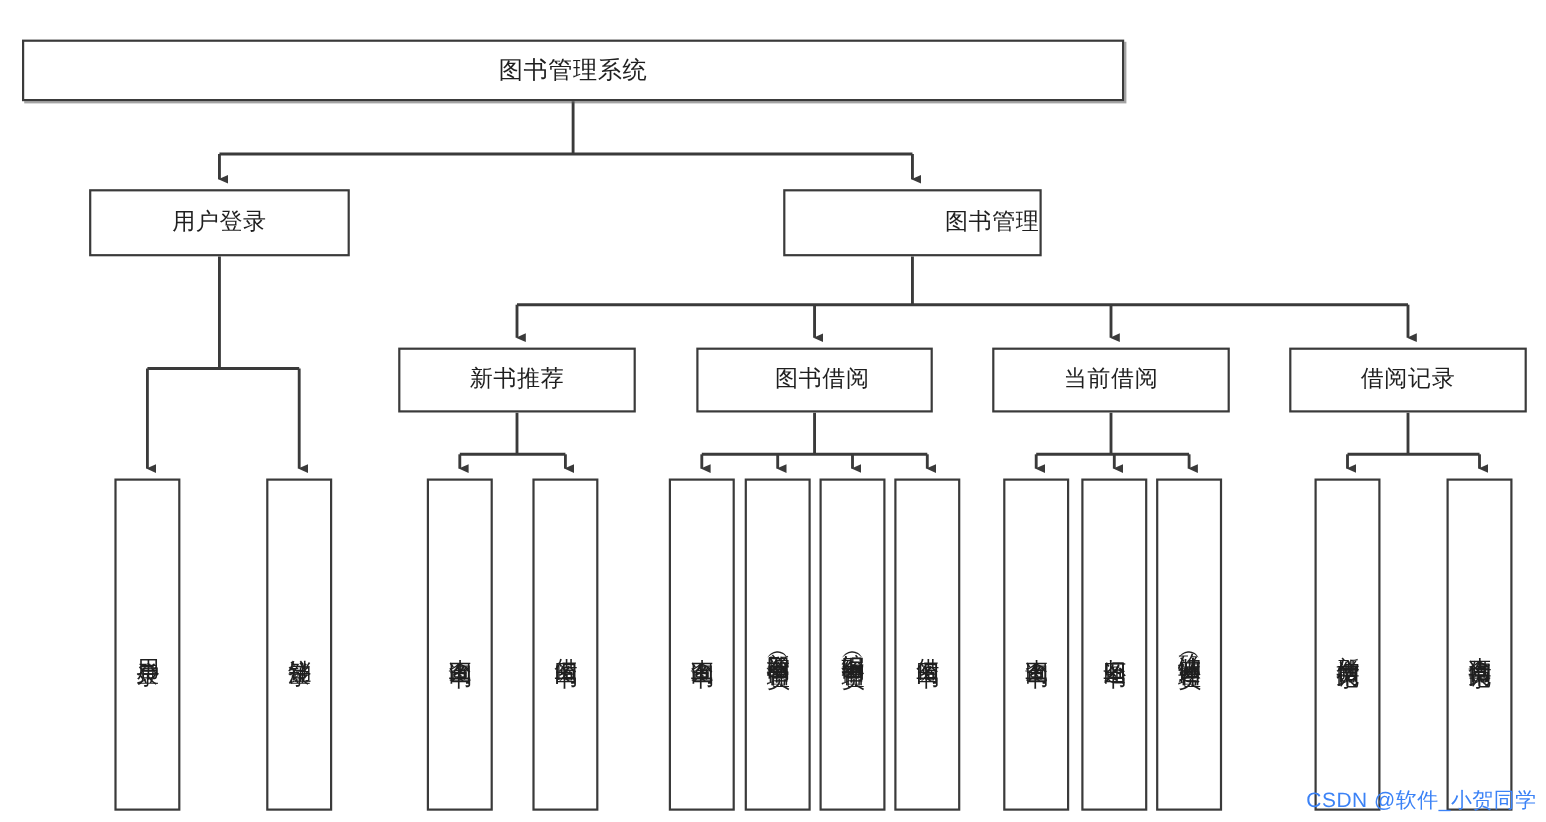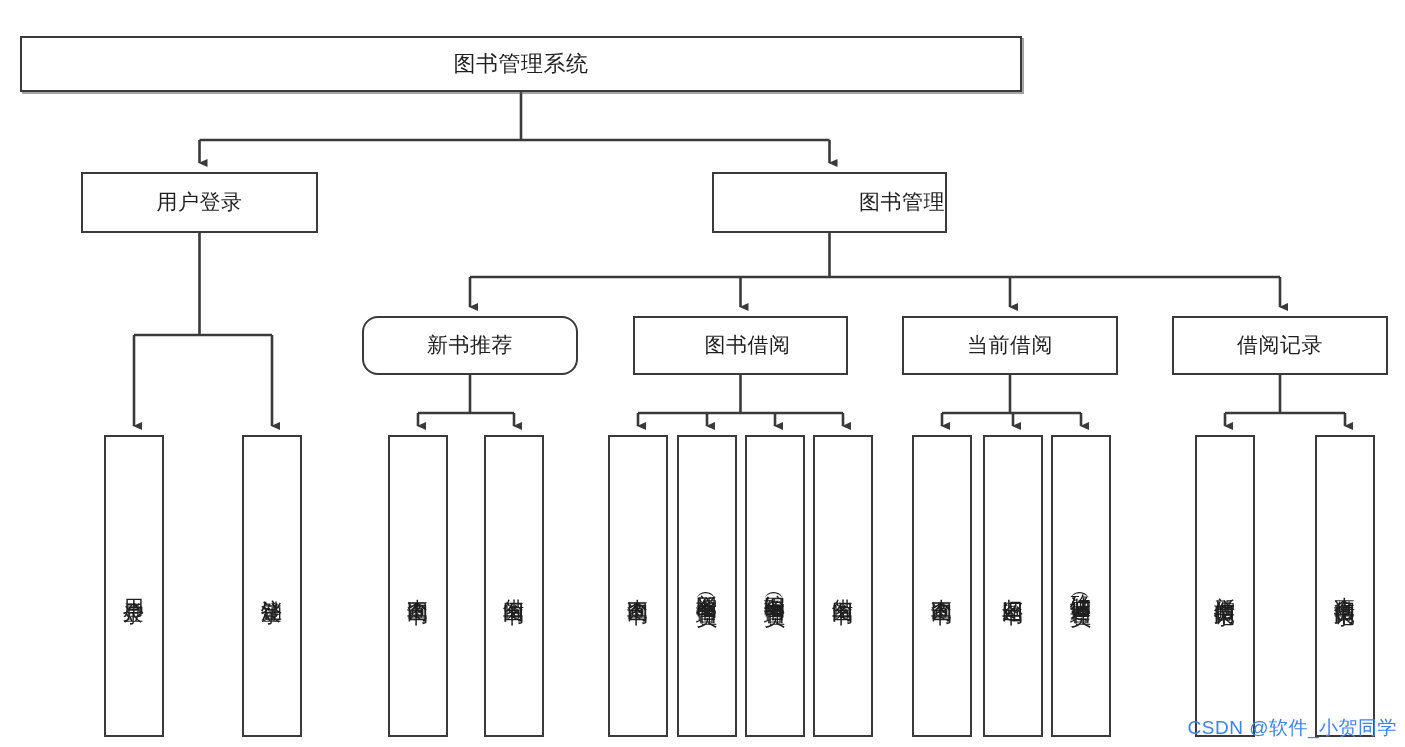--- a/index.html
+++ b/index.html
@@ -130,21 +130,21 @@
   <div id="nodes-layer">
       <div class="node horiz root" style="left: 20px; top: 12px; width: 1002px; height: 56px; margin-top: 24px;">
         <span class="node-label">图书管理系统</span>
       </div>
       <div class="node horiz" style="left: 81px; top: 172px; width: 237px; height: 61px;">
         <span class="node-label">用户登录</span>
       </div>
       <div class="node horiz" style="left: 712px; top: 172px; width: 235px; height: 61px; justify-content: flex-end;">
         <span class="node-label">图书管理</span>
       </div>
-      <div class="node horiz" style="left: 362px; top: 316px; width: 216px; height: 59px; border-radius: 16px;">
+      <div class="node horiz" style="left: 362px; top: 316px; width: 216px; height: 59px;">
         <span class="node-label">新书推荐</span>
       </div>
       <div class="node horiz" style="left: 633px; top: 316px; width: 215px; height: 59px; padding-left: 14px;">
         <span class="node-label">图书借阅</span>
       </div>
       <div class="node horiz" style="left: 902px; top: 316px; width: 216px; height: 59px;">
         <span class="node-label">当前借阅</span>
       </div>
       <div class="node horiz" style="left: 1172px; top: 316px; width: 216px; height: 59px;">
         <span class="node-label">借阅记录</span>

